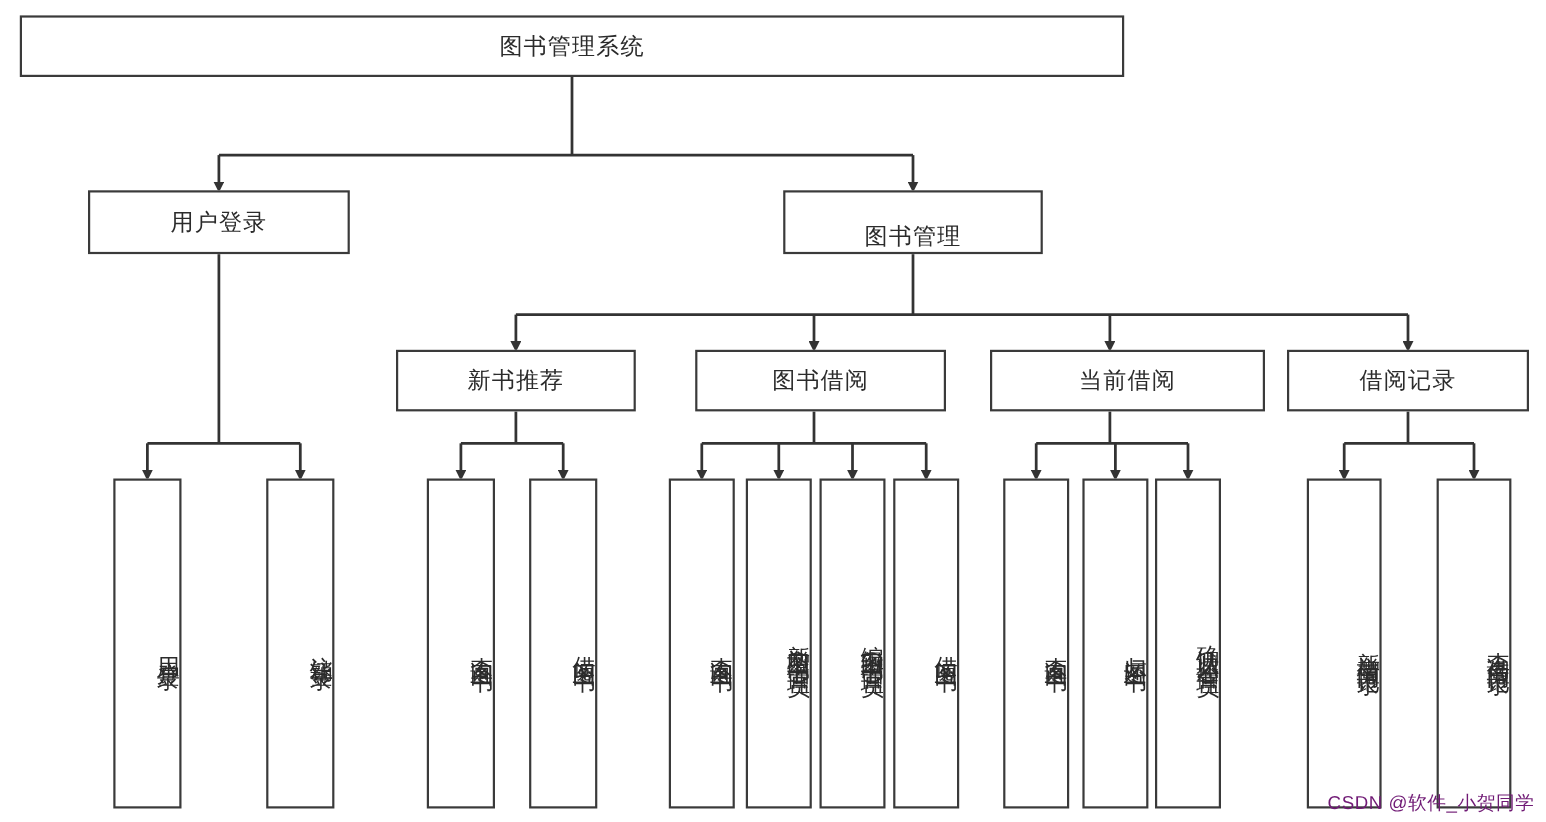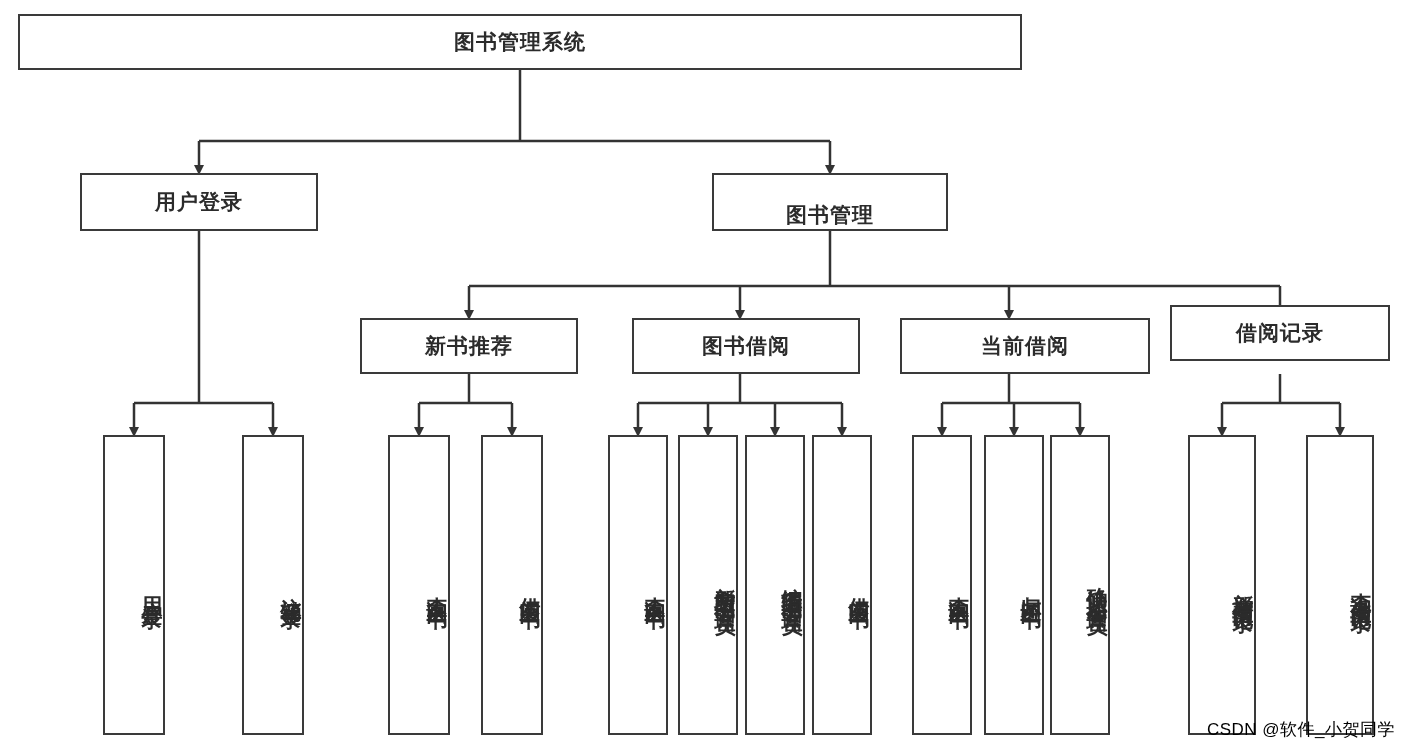--- a/index.html
+++ b/index.html
@@ -19,21 +19,20 @@
   }
   .node {
     position: absolute;
     box-sizing: border-box;
     background: #ffffff;
     border: 2px solid #3a3a3a;
     display: flex;
     align-items: center;
     justify-content: center;
     color: #2b2b2b;
-    font-weight: bold;
   }
   .node.h {
     font-size: 21px;
     letter-spacing: 1px;
   }
   .node.leaf {
     font-size: 21px;
     writing-mode: vertical-rl;
     text-orientation: upright;
     letter-spacing: 4px;
@@ -54,21 +53,21 @@
     top: 0;
     width: 1405px;
     height: 747px;
     pointer-events: none;
   }
   .watermark {
     position: absolute;
     right: 10px;
     bottom: 6px;
     font-size: 17px;
-    color: #000000;
+    color: #701a75;
     letter-spacing: 0.5px;
     white-space: nowrap;
   }
 </style>
 </head>
 <body>
 
 <div id="canvas">
   <svg class="links" id="link-layer" viewBox="0 0 1405 747">
       <defs>
@@ -122,21 +121,21 @@
       </div>
       <div class="node h" style="left: 360px; top: 318px; width: 218px; height: 56px;">
         <span>新书推荐</span>
       </div>
       <div class="node h" style="left: 632px; top: 318px; width: 228px; height: 56px;">
         <span>图书借阅</span>
       </div>
       <div class="node h" style="left: 900px; top: 318px; width: 250px; height: 56px;">
         <span>当前借阅</span>
       </div>
-      <div class="node h" style="left: 1170px; top: 305px; width: 220px; height: 56px;">
+      <div class="node h" style="left: 1170px; top: 318px; width: 220px; height: 56px;">
         <span>借阅记录</span>
       </div>
       <div class="node leaf" style="left: 103px; top: 435px; width: 62px; height: 300px;">
         <span class="leaf-label">用户登录</span>
       </div>
       <div class="node leaf" style="left: 242px; top: 435px; width: 62px; height: 300px;">
         <span class="leaf-label">注销登录</span>
       </div>
       <div class="node leaf" style="left: 388px; top: 435px; width: 62px; height: 300px;">
         <span class="leaf-label">查询图书</span>

